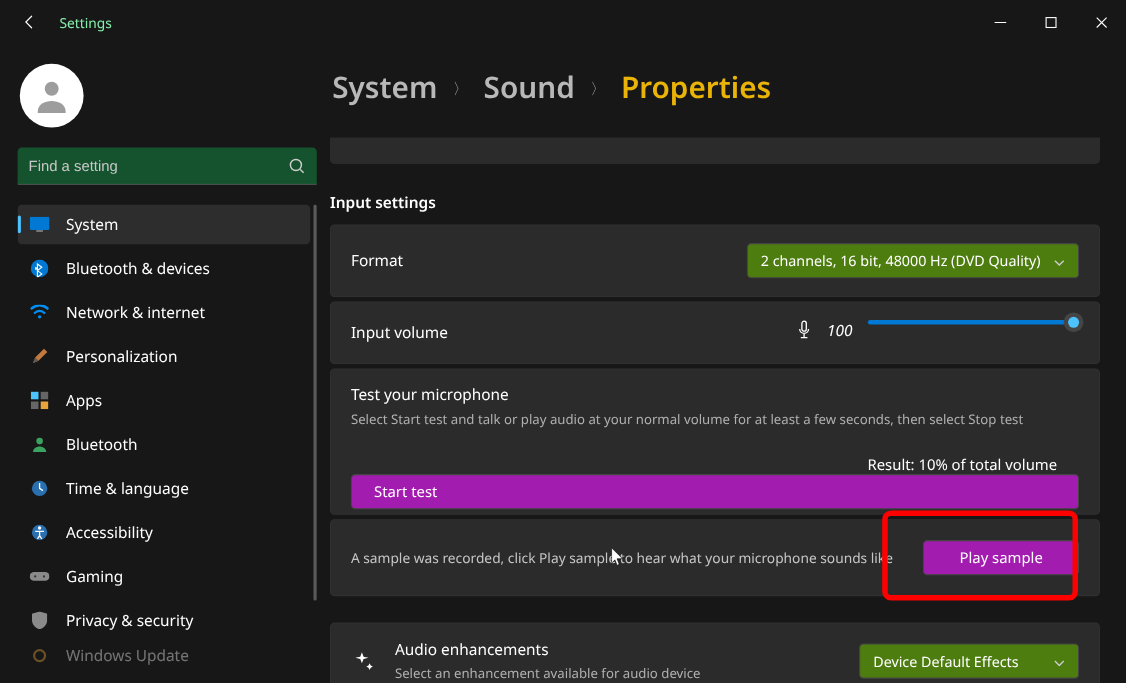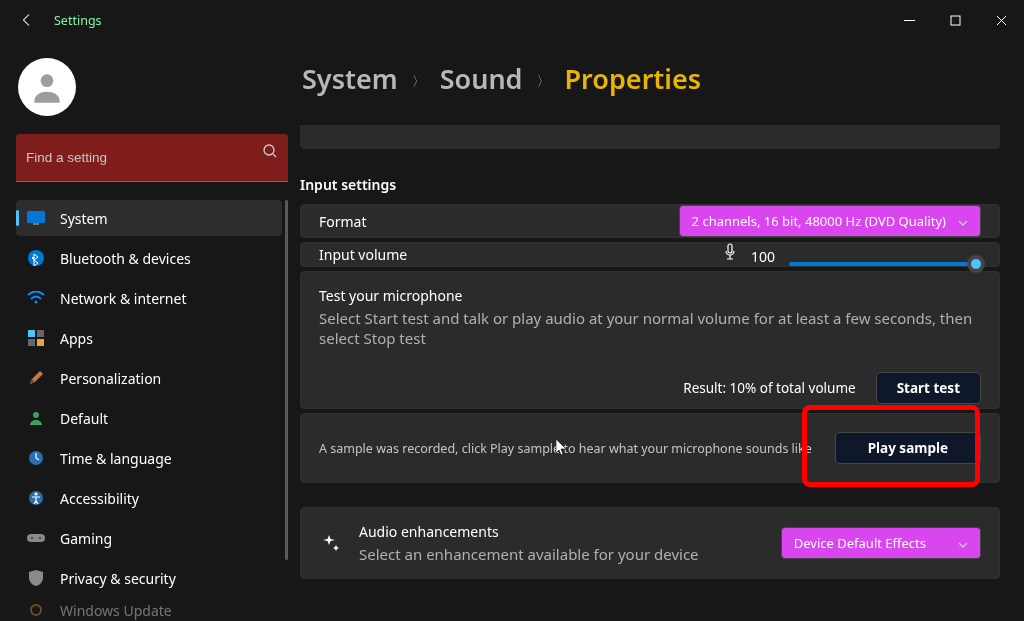--- a/index.html
+++ b/index.html
@@ -7,52 +7,52 @@
   .titlebar { height: 40px; display: flex; align-items: center; padding-left: 18px; }
   .titlebar .back { width: 18px; height: 18px; display:flex; align-items:center; justify-content:center; margin-right: 18px; cursor:pointer; }
   .titlebar .title { font-size: 12.5px; color: #86efac; }
   .winbtns { margin-left:auto; display:flex; }
   .winbtn { width: 46px; height: 40px; display:flex; align-items:center; justify-content:center; cursor:pointer; }
   .app { display:flex; height: 581px; }
   .sidebar { width: 300px; padding: 10px 12px 0 16px; display:flex; flex-direction:column; }
   .avatar { width: 58px; height:58px; border-radius:50%; background:#fff; display:flex; align-items:center; justify-content:center; margin: 8px 0 18px 2px; }
   .avatar svg { fill:#9d9d9d; }
   .search { position:relative; margin-bottom: 18px; }
-  .search input { width: 100%; height: 48px; background:#7f1d1d; border:none; border-bottom:1px solid #6a6a6a; color:#cfcfcf; font-size:13.5px; padding: 0 32px 0 10px; outline:none; border-radius:4px 4px 0 0;}
+  .search input { width: 100%; height: 34px; background:#14532d; border:none; border-bottom:1px solid #6a6a6a; color:#cfcfcf; font-size:13.5px; padding: 0 32px 0 10px; outline:none; border-radius:4px 4px 0 0;}
   .search input::placeholder { color:#c8c8c8; }
   .search .sicon { position:absolute; right:10px; top:8px; }
   .nav { flex:1; overflow-y:auto; padding-right:6px; position:relative; }
   .nav::-webkit-scrollbar { width:3px; }
   .nav::-webkit-scrollbar-thumb { background:#5a5a5a; border-radius:2px; }
   .nav-scrollhint { position:absolute; right:0; top:0; width:3px; height:360px; background:#5a5a5a; border-radius:2px; }
   .nav-item { height:36px; display:flex; align-items:center; border-radius:4px; padding-left:10px; margin-bottom:4px; cursor:pointer; position:relative; font-size:14px; }
   .nav-item.active { background:#2d2d2d; }
   .nav-item.active::before { content:""; position:absolute; left:0; top:10px; width:3px; height:16px; background:#4cc2ff; border-radius:2px; }
   .nav-item .icon { width:20px; height:20px; margin-right:14px; display:flex; align-items:center; justify-content:center; }
   .main { flex:1; padding: 20px 24px 0 0; overflow:hidden; }
   .breadcrumb { display:flex; align-items:center; gap:14px; margin-bottom: 28px; margin-left:2px; }
   .crumb { font-size:27px; font-weight:600; color:#b8b8b8; cursor:pointer; }
   .crumb.current { color:#eab308; cursor:default; }
   .chev { color:#9a9a9a; font-size:14px; margin-top:4px; }
   .thin-card { height:24px; background:#2b2b2b; border-radius:0 0 4px 4px; margin-bottom: 26px; }
   .section-title { font-size:14px; font-weight:600; margin-bottom:10px; }
   .card { background:#2b2b2b; border:1px solid #303030; border-radius:4px; margin-bottom:4px; }
-  .row { display:flex; align-items:center; padding: 0 18px; gap: 48px; }
+  .row { display:flex; align-items:center; padding: 16px 18px; gap: 48px; }
   .row-label { font-size:14px; }
-  .row-sub { font-size:15px; color:#b0b0b0; margin-top:3px; }
-  .dropdown { margin-left:auto; height:32px; background:#d946ef; border:1px solid #454545; border-radius:4px; display:flex; align-items:center; padding:0 12px; gap:12px; cursor:pointer; font-size:13px; }
-  .slider-wrap { margin-left:auto; display:flex; align-items:flex-end; gap:14px; }
+  .row-sub { font-size:12px; color:#b0b0b0; margin-top:3px; }
+  .dropdown { margin-left:auto; height:32px; background:#4d7c0f; border:1px solid #454545; border-radius:4px; display:flex; align-items:center; padding:0 12px; gap:12px; cursor:pointer; font-size:13px; }
+  .slider-wrap { margin-left:auto; display:flex; align-items:flex-start; gap:14px;font-style:italic; }
   .vol-num { font-size:14px; }
   .slider { width:192px; height:4px; background:#0078d4; border-radius:2px; position:relative; cursor:pointer; }
   .slider .thumb { position:absolute; right:-4px; top:-7px; width:18px; height:18px; background:#454545; border-radius:50%; display:flex; align-items:center; justify-content:center; }
   .slider .thumb::after { content:""; width:10px; height:10px; background:#4cc2ff; border-radius:50%; }
   .test-card { padding: 14px 18px 4px; }
-  .test-foot { display:flex; align-items:center; margin-top:24px; }
+  .test-foot { display:flex; margin-top:24px;flex-direction:column; }
   .result { margin-left:auto; font-size:13.5px; margin-right:20px; }
-  .btn { height:32px; background:#0f172a; border:1px solid #454545; border-radius:4px; padding:0 20px; font-size:13.5px; color:#fff; display:flex; align-items:center; cursor:pointer;font-weight:bold; }
+  .btn { height:32px; background:#a21caf; border:1px solid #454545; border-radius:4px; padding:0 20px; font-size:13.5px; color:#fff; display:flex; align-items:center; cursor:pointer; }
   .sample-card { display:flex; align-items:center; padding:18px 18px; }
   .sample-text { font-size:12.5px; color:#c6c6c6; }
   .highlight { position:absolute; border:5px solid #ff0000; border-radius:8px; pointer-events:none; }
   .enh-card { display:flex; align-items:center; padding:14px 18px; margin-top:24px; }
   .enh-icon { width:24px; margin-right:16px; display:flex; align-items:center; justify-content:center; }
   .cursor { position:absolute; width:12px; height:18px; pointer-events:none; z-index:20; }
 </style>
 </head>
 <body>
 
@@ -125,46 +125,46 @@
             <svg width="18" height="14" viewBox="0 0 18 14">
               <path d="M1 4 Q9 -3 17 4" stroke="#0091f7" stroke-width="2" fill="none"></path>
               <path d="M4 8 Q9 3 14 8" stroke="#0091f7" stroke-width="2" fill="none"></path>
               <circle cx="9" cy="11" r="1.5" fill="#0091f7"></circle>
             </svg>
           </span>
         <span>Network &amp; internet</span>
       </div>
       <div class="nav-item">
         <span class="icon">
+            <svg width="18" height="18" viewBox="0 0 18 18">
+              <path d="M3 15l2-5 8-8 3 3-8 8-5 2z" fill="#c27a3e"></path>
+              <path d="M3 15l2-5 3 3-5 2z" fill="#5a5a5a"></path>
+            </svg>
+          </span>
+        <span>Personalization</span>
+      </div>
+      <div class="nav-item">
+        <span class="icon">
             <svg width="16" height="16">
               <rect x="0" y="0" width="7" height="7" fill="#4cc2ff"></rect>
               <rect x="9" y="0" width="7" height="7" fill="#666"></rect>
               <rect x="0" y="9" width="7" height="7" fill="#666"></rect>
               <rect x="9" y="9" width="7" height="7" fill="#e8a33d"></rect>
             </svg>
           </span>
         <span>Apps</span>
       </div>
       <div class="nav-item">
         <span class="icon">
-            <svg width="18" height="18" viewBox="0 0 18 18">
-              <path d="M3 15l2-5 8-8 3 3-8 8-5 2z" fill="#c27a3e"></path>
-              <path d="M3 15l2-5 3 3-5 2z" fill="#5a5a5a"></path>
-            </svg>
-          </span>
-        <span>Personalization</span>
-      </div>
-      <div class="nav-item">
-        <span class="icon">
             <svg width="16" height="16" viewBox="0 0 16 16">
               <circle cx="8" cy="5" r="3" fill="#3aa35f"></circle>
               <path d="M2 15c0-3 3-5 6-5s6 2 6 5H2z" fill="#3aa35f"></path>
             </svg>
           </span>
-        <span>Default</span>
+        <span>Bluetooth</span>
       </div>
       <div class="nav-item">
         <span class="icon">
             <svg width="16" height="16">
               <circle cx="8" cy="8" r="7" fill="#2a6fb0"></circle>
               <path d="M8 3v5l3 2" stroke="#fff" stroke-width="1.2" fill="none"></path>
             </svg>
           </span>
         <span>Time &amp; language</span>
       </div>
@@ -269,21 +269,21 @@
     </div>
 
     <div class="card enh-card">
       <div class="enh-icon">
         <svg width="20" height="20" viewBox="0 0 20 20">
             <path d="M8 2l1.5 4L14 7l-4.5 1L8 12l-1.5-4L2 7l4.5-1L8 2zM15 12l1 2 2 1-2 1-1 2-1-2-2-1 2-1 1-2z" fill="#fff"></path>
           </svg>
       </div>
       <div>
         <div class="row-label">Audio enhancements</div>
-        <div class="row-sub">Select an enhancement available for your device</div>
+        <div class="row-sub">Select an enhancement available for audio device</div>
       </div>
       <div class="dropdown" style="margin-left:auto;gap:32px;">
         <span>Device Default Effects</span>
         <span><svg width="10" height="6">
               <path d="M1 1l4 4 4-4" stroke="#ccc" stroke-width="1.3" fill="none"></path>
             </svg></span>
       </div>
     </div>
   </div>
 </div>

